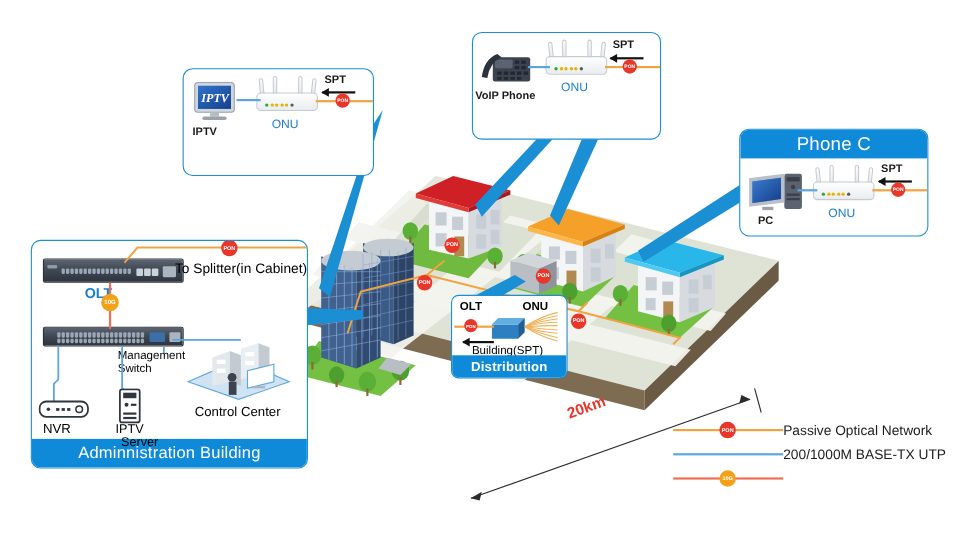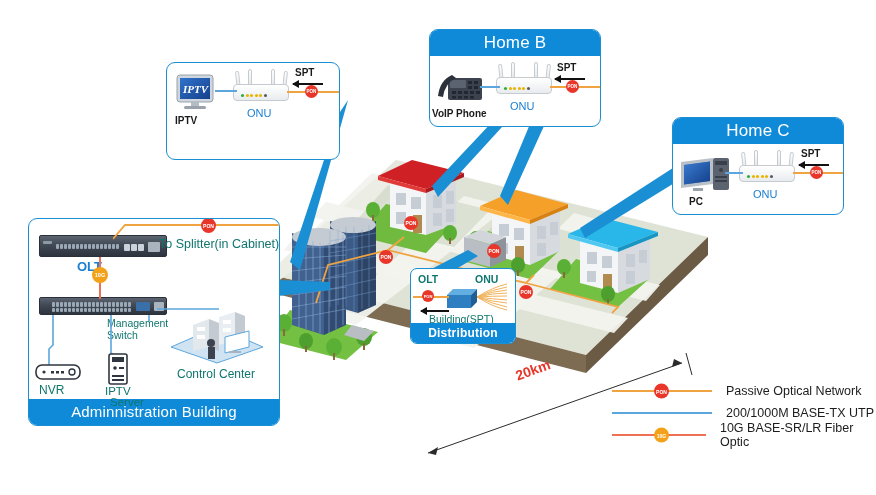--- a/index.html
+++ b/index.html
@@ -32,21 +32,21 @@
     font-size: 17px;
     line-height: 26px;
     height: 26px;
     letter-spacing: .2px;
   }
   .panel-head.small { font-size: 12px; height: 20px; line-height: 20px; font-weight: bold;}
   .panel-body { position: relative; width: 100%; }
 
   .lbl { position: absolute; font-size: 11px; color: #1a1a1a; white-space: nowrap; }
   .lbl.blue { color: #1b7fd0; }
-  .lbl.dark { color: #0f766e; }
+  .lbl.dark { color: #000000; }
   .lbl.b { font-weight: bold; }
 
   
   .router { position: absolute; }
   .router .body {
     position: absolute; left: 0; bottom: 0;
     width: 100%; height: 17px;
     background: linear-gradient(#ffffff,#e9ecef);
     border: 1px solid #c6cbd0;
     border-radius: 4px;
@@ -99,21 +99,21 @@
   
   #legend { position: absolute; left: 612px; top: 380px; z-index: 25; }
   .leg-row { position: relative; height: 22px; display: flex; align-items: center; }
   .leg-line { position: relative; width: 100px; height: 2px; }
   .leg-badge {
     position: absolute; left: 42px; top: 50%; transform: translateY(-50%);
     width: 15px; height: 15px; border-radius: 50%;
     color: #fff; font-size: 5px; font-weight: bold;
     display: flex; align-items: center; justify-content: center;
   }
-  .leg-text { margin-left: 14px; font-size: 12.5px; color: #1c1c1c; }
+  .leg-text { font-size: 12.5px; color: #1c1c1c; }
 
   
   .rack {
     position: absolute;
     background: linear-gradient(#5b6470 0%, #434b57 40%, #2d343e 100%);
     border-radius: 2px;
     border: 1px solid #2a3039;
   }
   .rack .ports { position: absolute; display: flex; gap: 1px; }
   .rack .port { width: 3px; height: 5px; background: #9aa7b4; border-radius: 1px; }
@@ -360,21 +360,20 @@
       <div class="badge pon" style="left:138px;top:22px;width:13px;height:13px;font-size:4.5px;">
           <span>PON</span>
         </div>
 
       <div class="lbl b" style="left:128px;top:4px;font-size:10px;">SPT</div>
       <div class="spt-arrow" style="left:126px;top:20px;width:30px;"></div>
     </div>
   </div>
 
   <div class="panel" style="left:429px;top:29px;width:172px;height:98px;">
-    <div class="panel-head">Home B</div>
     <div class="panel-body" style="height:70px;">
 
       <svg class="abs" style="left:6px;top:12px;width:52px;height:38px;">
         <rect x="12" y="10" width="34" height="22" rx="2" fill="#3c434f"></rect>
         <rect x="14" y="12" width="16" height="8" rx="1" fill="#5b6370"></rect>
         <g fill="#222831">
           <rect x="32" y="13" width="4" height="3"></rect>
             <rect x="38" y="13" width="4" height="3"></rect>
           <rect x="32" y="18" width="4" height="3"></rect>
             <rect x="38" y="18" width="4" height="3"></rect>
@@ -415,21 +414,21 @@
       <div class="badge pon" style="left:136px;top:24px;width:13px;height:13px;font-size:4.5px;">
           <span>PON</span>
         </div>
 
       <div class="lbl b" style="left:127px;top:6px;font-size:10px;">SPT</div>
       <div class="spt-arrow" style="left:125px;top:22px;width:30px;"></div>
     </div>
   </div>
 
   <div class="panel" style="left:672px;top:117px;width:172px;height:98px;">
-    <div class="panel-head">Home C</div>
+    <div class="panel-head">Phone C</div>
     <div class="panel-body" style="height:70px;">
 
       <svg class="abs" style="left:6px;top:10px;width:56px;height:40px;">
         <rect x="34" y="4" width="16" height="32" rx="2" fill="#5b6370"></rect>
         <rect x="36" y="7" width="12" height="4" fill="#3a4049"></rect>
         <circle cx="42" cy="16" r="2" fill="#3a4049"></circle>
         <rect x="36" y="22" width="12" height="2" fill="#3a4049"></rect>
         <rect x="36" y="26" width="12" height="2" fill="#3a4049"></rect>
         <polygon points="2,8 34,4 34,30 2,34" fill="#b9c0c8"></polygon>
         <polygon points="5,11 31,7.5 31,27 5,30.5" fill="#1c4fa3"></polygon>
@@ -667,17 +666,16 @@
     </div>
     <div class="leg-row">
       <div class="leg-line" style="background:#5ba6dd;"></div>
       <div class="leg-text">200/1000M BASE-TX UTP</div>
     </div>
     <div class="leg-row">
       <div class="leg-line" style="background:#ef7054;"></div>
       <div class="leg-badge" style="background:#f3a118;">
           <span>10G</span>
         </div>
-      <div class="leg-text">10G BASE-SR/LR Fiber Optic</div>
     </div>
   </div>
 
 </div>
 
 </body></html>

